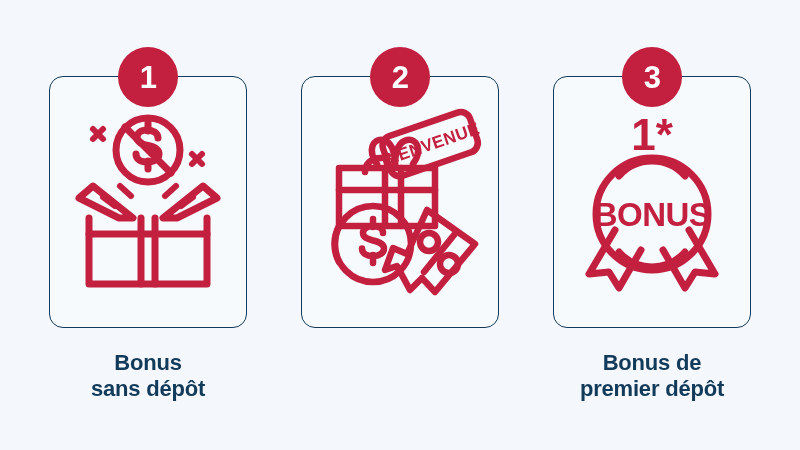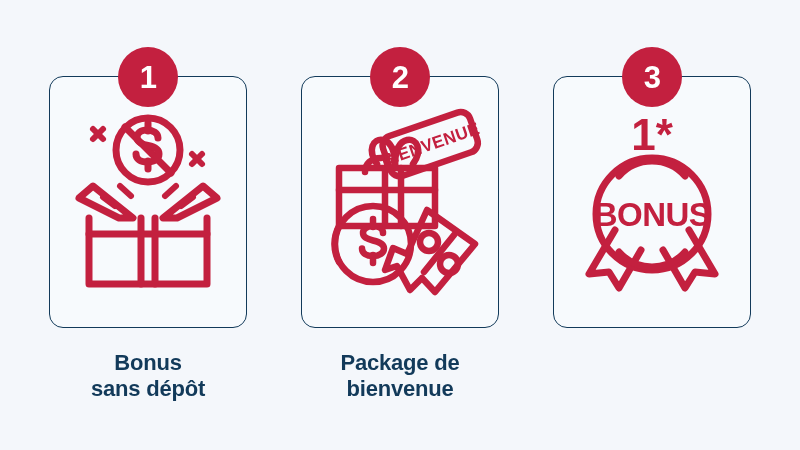--- a/index.html
+++ b/index.html
@@ -165,22 +165,20 @@
             <line x1="58" y1="117" x2="58" y2="125"></line>
             <line x1="58" y1="153" x2="58" y2="161"></line>
 
             <path d="M112 108 L160 142 L120 190 L107 176 L95 188 L82 164 L70 168 L78 146 L92 152 Z"></path>
             <circle cx="114" cy="140" r="9"></circle>
             <circle cx="134" cy="162" r="9"></circle>
             <line x1="139" y1="133" x2="109" y2="170"></line>
           </svg>
         </div>
       </div>
-      <div class="caption">Package de
-bienvenue</div>
     </div>
 
     <div class="card-col">
       <div class="card-box">
         <div class="step-badge">3</div>
         <div class="icon-wrap">
           <svg viewBox="0 0 170 200" fill="none" xmlns="http://www.w3.org/2000/svg" stroke="#c3203f" stroke-width="7" stroke-linecap="round" stroke-linejoin="round">
 
             <text x="85" y="48" fill="#c3203f" stroke="none" font-family="Liberation Sans, sans-serif" font-size="44" font-weight="bold" text-anchor="middle">1*</text>
 
@@ -189,16 +187,18 @@
 
             <circle cx="85" cy="112" r="56"></circle>
 
             <path d="M52 74 A44 44 0 0 1 118 74"></path>
             <path d="M52 150 A44 44 0 0 0 118 150"></path>
 
             <text x="85" y="124" fill="#c3203f" stroke="none" font-family="Liberation Sans, sans-serif" font-size="33" font-weight="bold" text-anchor="middle" letter-spacing="-0.5">BONUS</text>
           </svg>
         </div>
       </div>
+      <div class="caption">Bonus de
+premier dépôt</div>
     </div>
 
   </div>
 </div>
 
 </body></html>

